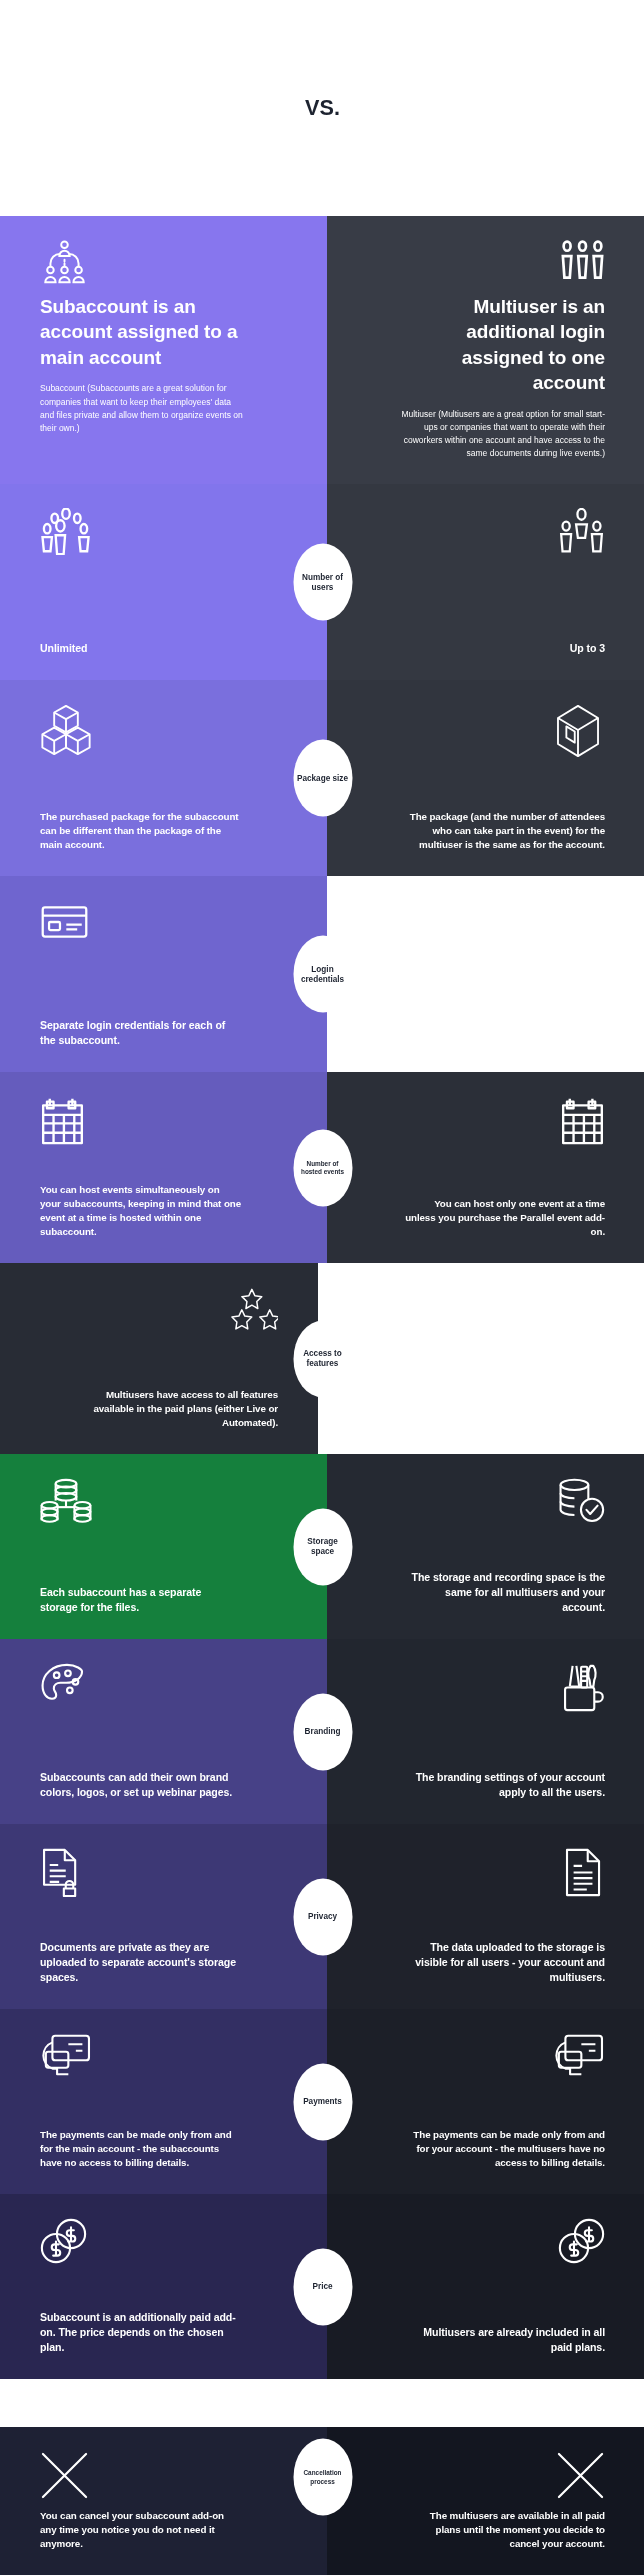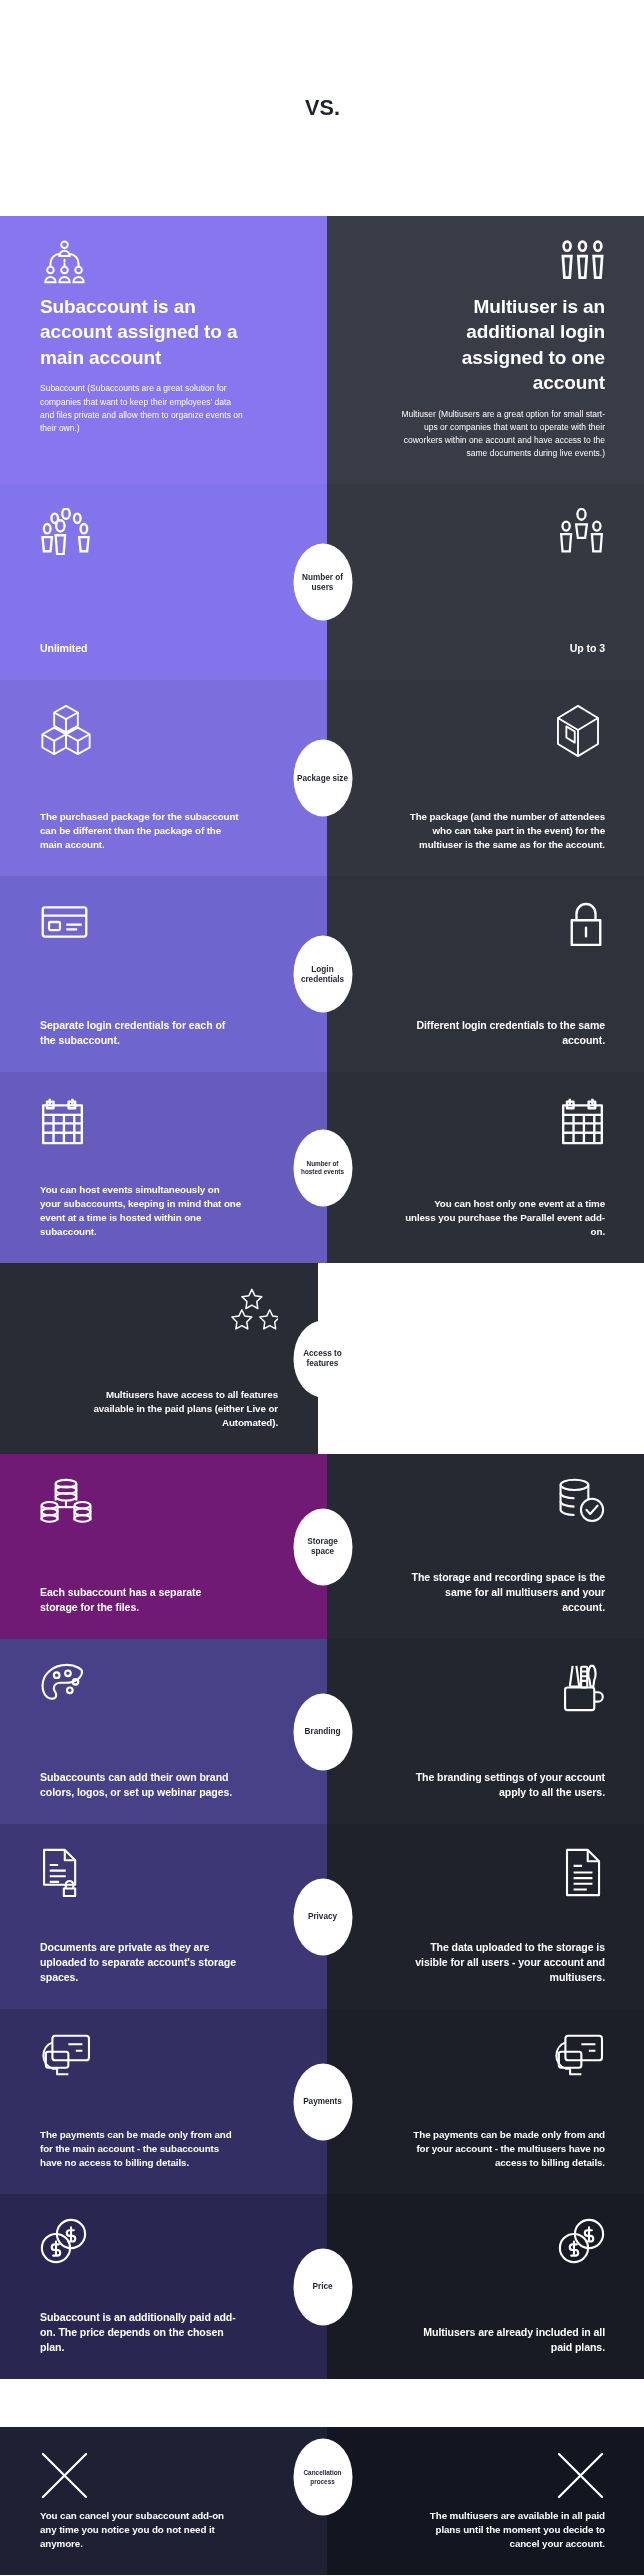--- a/index.html
+++ b/index.html
@@ -244,33 +244,20 @@
     <rect x="6" y="16" width="96" height="64" rx="5"></rect>
     <path d="M6 34h96"></path>
                 <rect x="20" y="48" width="24" height="18" rx="3"></rect>
     <path d="M58 54h34M58 64h24"></path>
               </svg>
             </div>
         <div class="spacer"></div>
         <div class="row-body">Separate login credentials for each of the subaccount.</div>
       </div>
     </div>
-    <div class="cell cell-right" style="background:#2e323b">
-      <div class="cell-inner">
-        <div class="icon-box">
-              <svg width="38" height="48" viewBox="0 0 80 100" fill="none" stroke="#fff" stroke-width="5" stroke-linejoin="round">
-    <path d="M20 42V28a20 20 0 0 1 40 0v14"></path>
-                <rect x="10" y="42" width="60" height="52"></rect>
-    <path d="M40 58v18" stroke-linecap="round"></path>
-              </svg>
-            </div>
-        <div class="spacer"></div>
-        <div class="row-body">Different login credentials to the same account.</div>
-      </div>
-    </div>
     <div class="pill">
       <span>Login credentials</span>
     </div>
       </div>
       <div class="row" style="height: 191px;">
     <div class="cell cell-left" style="background:#655cbd">
       <div class="cell-inner">
         <div class="icon-box">
               <svg width="45" height="49" viewBox="0 0 94 104" fill="none" stroke="#fff" stroke-width="5" stroke-linejoin="round">
     <path d="M20 6v14M68 6v14"></path>
@@ -317,21 +304,21 @@
             </div>
         <div class="spacer"></div>
         <div class="row-body small">Multiusers have access to all features available in the paid plans (either Live or Automated).</div>
       </div>
     </div>
     <div class="pill">
       <span>Access to features</span>
     </div>
       </div>
       <div class="row" style="height: 185px;">
-    <div class="cell cell-left" style="background:#701a75">
+    <div class="cell cell-left" style="background:#15803d">
       <div class="cell-inner">
         <div class="icon-box">
               <svg width="52" height="47" viewBox="0 0 110 100" fill="none" stroke="#fff" stroke-width="4.5">
     <ellipse cx="55" cy="12" rx="22" ry="8"></ellipse>
                 <path d="M33 12v36"></path>
                 <path d="M77 12v36"></path>
     <ellipse cx="55" cy="26" rx="22" ry="8"></ellipse>
                 <ellipse cx="55" cy="40" rx="22" ry="8"></ellipse>
     <path d="M55 48v14"></path>
                 <path d="M38 62h34"></path>

